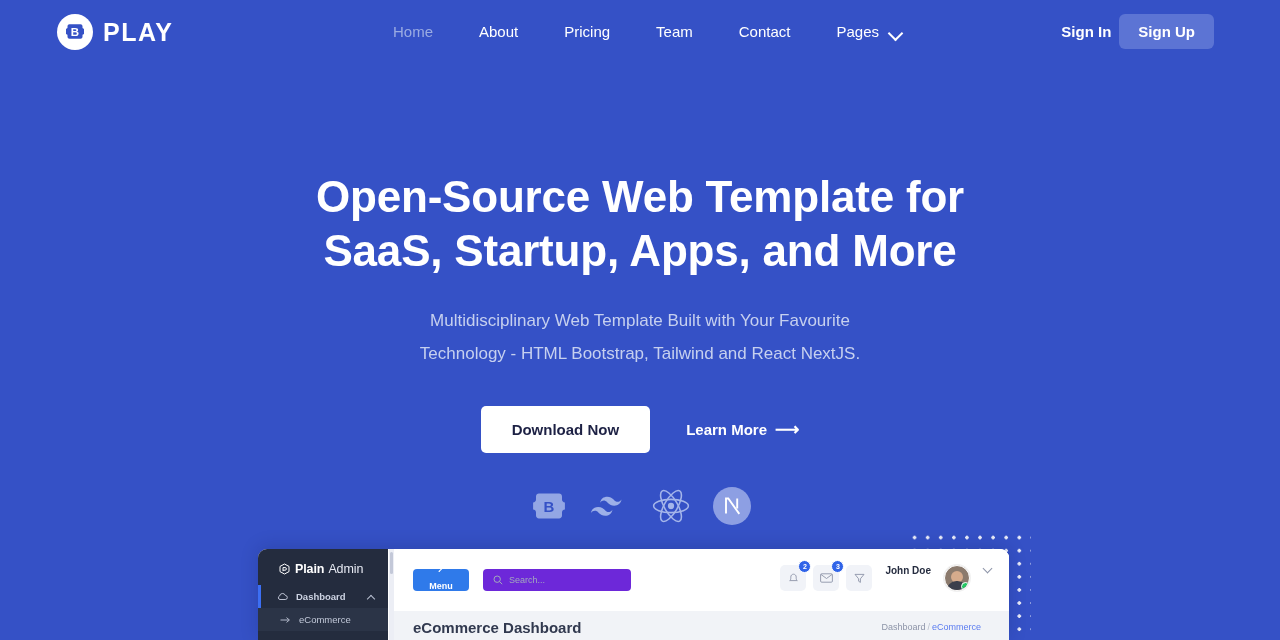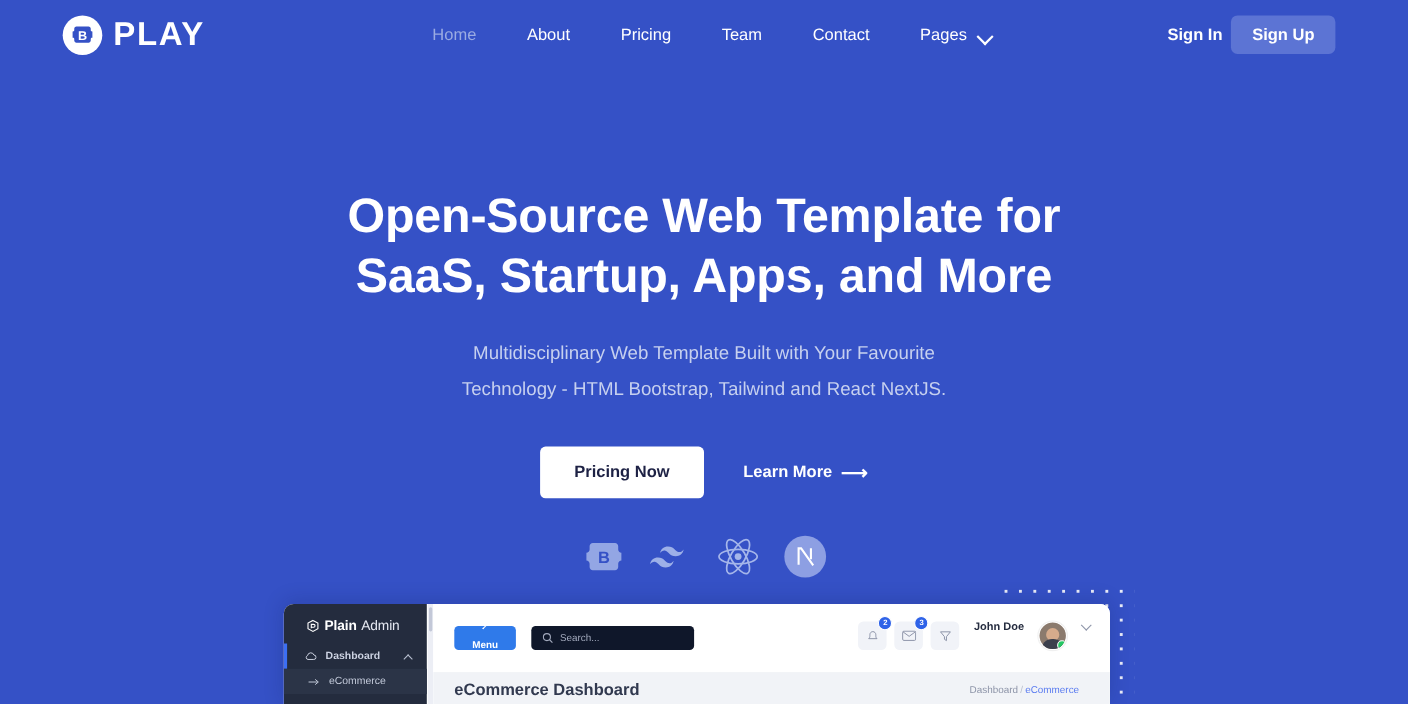--- a/index.html
+++ b/index.html
@@ -11,21 +11,21 @@
     -webkit-font-smoothing:antialiased;
   }
 
   
   .header {
     position:absolute; top:0; left:0; width:1280px; height:64px;
     display:flex; align-items:center; z-index:40;
   }
   .brand { position:absolute; left:56px; top:13px; display:flex; align-items:center; gap:9px; }
   .brand-mark { width:38px; height:38px; position:relative; }
-  .brand-name { color:#ffffff; font-size:30px; font-weight:700; letter-spacing:1.5px; line-height:1; }
+  .brand-name { color:#ffffff; font-size:25px; font-weight:700; letter-spacing:1.5px; line-height:1; }
 
   .nav { position:absolute; left:370px; top:0; height:64px; display:flex; align-items:center; gap:0px; }
   .nav-item {
     color:#ffffff; font-size:15px; font-weight:500; padding:0 23px; line-height:64px;
     text-decoration:none; white-space:nowrap; cursor:pointer;
   }
   .nav-item.muted { color:#9aabe2; }
   .nav-item.with-caret { display:flex; align-items:center; gap:11px; }
   .caret { display:inline-block; width:13px; height:8px; position:relative; }
   .caret:before {
@@ -109,21 +109,21 @@
   .dash-main { position:absolute; left:136px; top:0; right:0; height:91px; background:#ffffff; }
   .dash-top { height:62px; position:relative; background:#ffffff; }
   .menu-btn {
     position:absolute; left:19px; top:20px; width:56px; height:22px; background:#2f7aea;
     border-radius:4px; color:#ffffff; font-size:9px; font-weight:700;
     display:flex; align-items:center; justify-content:center; gap:11px; cursor:pointer;flex-direction:column;
   }
   .menu-chev { width:6px; height:6px; border-left:1.5px solid #fff; border-top:1.5px solid #fff;
     transform:rotate(-45deg); display:inline-block; }
   .search-box {
-    position:absolute; left:89px; top:20px; width:148px; height:22px; background:#0f172a;
+    position:absolute; left:89px; top:20px; width:148px; height:22px; background:#6d28d9;
     border-radius:4px; display:flex; align-items:center; gap:6px; padding-left:10px;
   }
   .search-text { color:#a2a9bc; font-size:9px; }
 
   .top-actions { position:absolute; right:0px; top:16px; display:flex; align-items:flex-start; gap:7px; }
   .icon-sq {
     width:26px; height:26px; background:#f1f3f8; border-radius:5px; position:relative;
     display:flex; align-items:center; justify-content:center; cursor:pointer;
   }
   .badge {
@@ -196,21 +196,21 @@
     <span>Open-Source Web Template for</span><br>
     <span>SaaS, Startup, Apps, and More</span>
   </h1>
 
   <p class="hero-sub">
     <span>Multidisciplinary Web Template Built with Your Favourite</span><br>
     <span>Technology - HTML Bootstrap, Tailwind and React NextJS.</span>
   </p>
 
   <div class="cta">
-    <button class="btn-download">Pricing Now</button>
+    <button class="btn-download">Download Now</button>
     <a class="btn-learn">
       <span>Learn More</span>
       <span class="arrow-r">⟶</span>
     </a>
   </div>
 
   <div class="techs">
     <span class="tech">
       <svg width="38" height="34" viewBox="0 0 38 34">
         <path d="M6 7.5c0-1.6 1.3-2.9 2.9-2.9h20.2c1.6 0 2.9 1.3 2.9 2.9v3c0 1.6 1.3 2.9 2.9 2.9v7.2c-1.6 0-2.9 1.3-2.9 2.9v3c0 1.6-1.3 2.9-2.9 2.9H8.9C7.3 29.4 6 28.1 6 26.5v-3c0-1.6-1.3-2.9-2.9-2.9v-7.2C4.7 13.4 6 12.1 6 10.5v-3z" fill="#93a6e4"></path>

